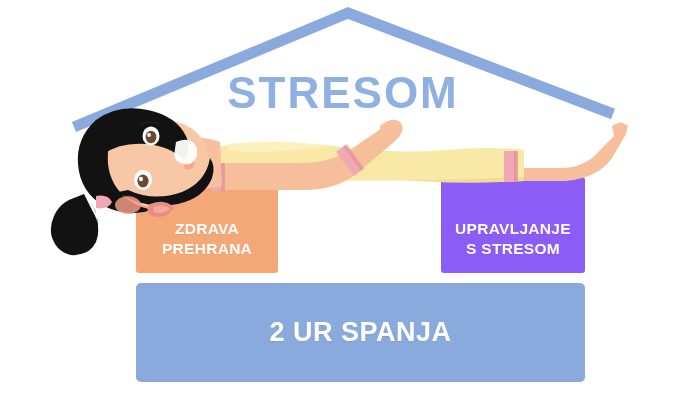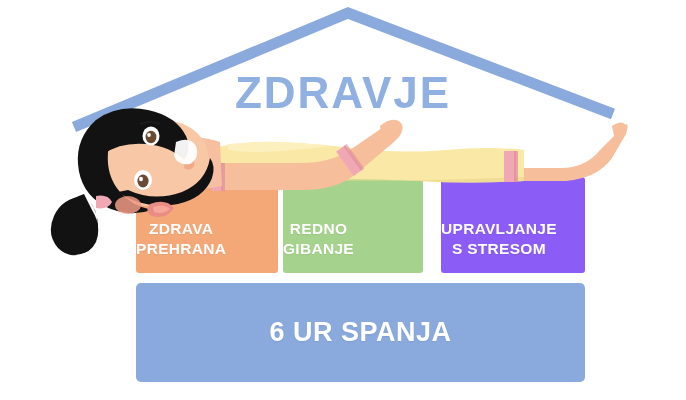--- a/index.html
+++ b/index.html
@@ -44,21 +44,21 @@
   }
 
   
   .pillar {
     position: absolute;
     top: 177px;
     height: 96px;
     border-radius: 3px;
     display: flex;
     align-items: flex-end;
-    justify-content: flex-start;
+    justify-content: center;
     box-sizing: border-box;
     padding-bottom: 14px;
   }
   .pillar-label {
     color: #ffffff;
     font-size: 15.5px;
     font-weight: bold;
     line-height: 1.28;
     text-align: center;
     letter-spacing: 0.3px;
@@ -102,37 +102,33 @@
 </style>
 </head>
 <body>
 
 <div id="stage">
 
   <svg id="roof-svg" viewBox="0 0 686 400">
     <polyline points="74,127 348,13 613,114" fill="none" stroke="#8AAADE" stroke-width="11" stroke-linejoin="miter" stroke-linecap="butt"></polyline>
   </svg>
 
-  <div id="title">ZDRAVJE</div>
+  <div id="title">STRESOM</div>
 
   <div class="pillar" id="pillar-0">
     <div class="pillar-label">ZDRAVA
 PREHRANA</div>
-  </div>
-  <div class="pillar" id="pillar-1">
-    <div class="pillar-label">REDNO
-GIBANJE</div>
   </div>
   <div class="pillar" id="pillar-2">
     <div class="pillar-label">UPRAVLJANJE
 S STRESOM</div>
   </div>
 
   <div id="base-bar">
-    <div id="base-label">6 UR SPANJA</div>
+    <div id="base-label">2 UR SPANJA</div>
   </div>
 
   <svg id="person-svg" viewBox="0 0 686 400">
 
     <g>
       <path d="M505,168 L560,168 Q586,168 600,150 L624,126 Q630,120 626,134 L612,158 Q598,178 566,181 L505,181 Z" fill="#F6BE9B"></path>
       <path d="M612,126 Q624,118 627,128 L616,146 Z" fill="#F6BE9B"></path>
     </g>
 
     <g>

